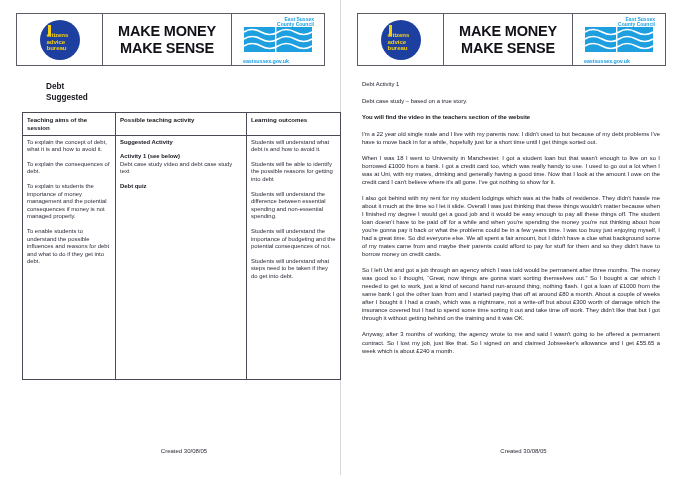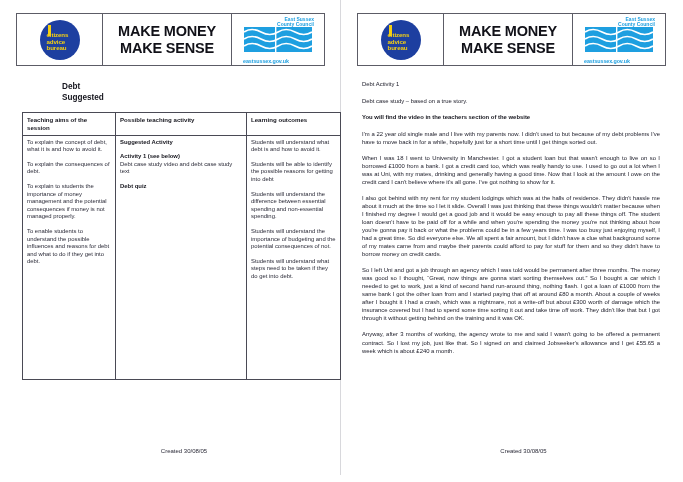--- a/index.html
+++ b/index.html
@@ -143,21 +143,20 @@
 
   
   .doc-title {
     position: absolute;
     left: 46px;
     top: 82px;
     font-weight: bold;
     font-size: 8.2px;
     line-height: 10.5px;
     color: #16161e;
-    margin-left: 16px;
   }
   .aims-table {
     position: absolute;
     left: 22px;
     top: 112px;
     width: 291px;
     border-collapse: collapse;
     table-layout: fixed;
   }
   .aims-table td, .aims-table th {

